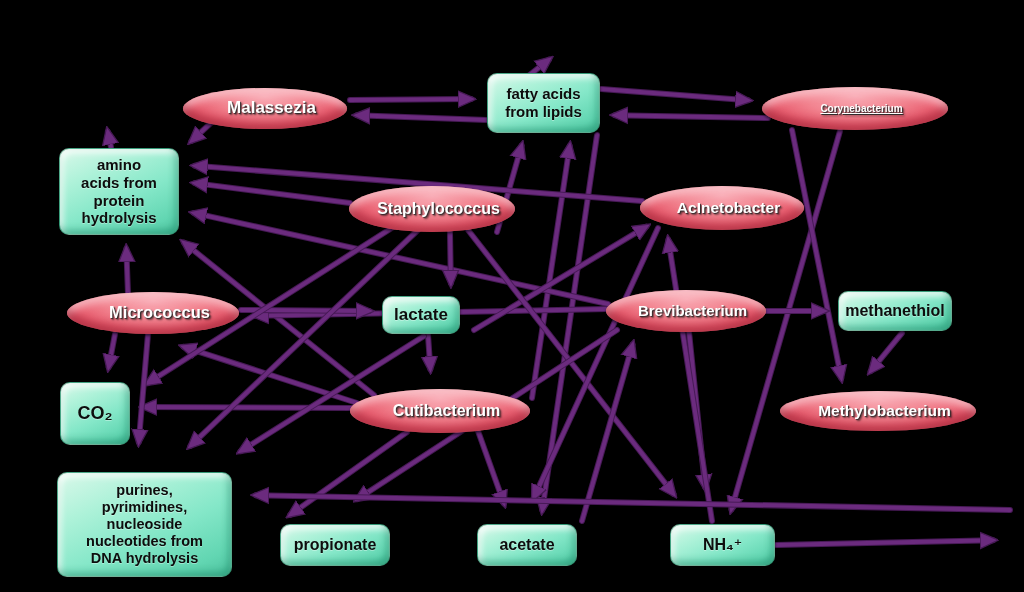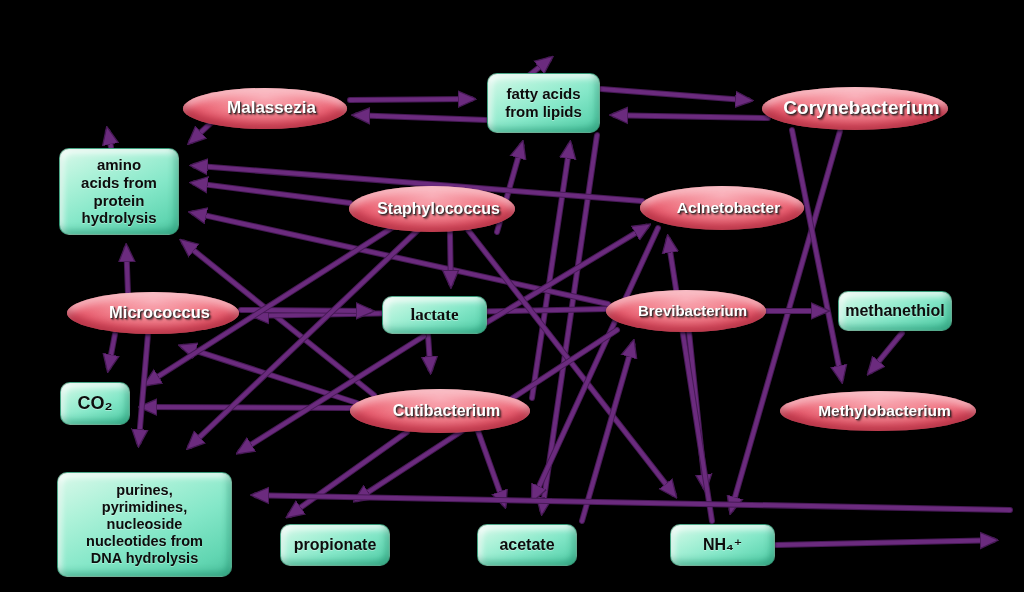--- a/index.html
+++ b/index.html
@@ -219,47 +219,47 @@
       </g>
     </svg>
     <div class="node microbe" style="left: 183px; top: 88px; width: 164px; height: 41px;">
       <span class="lbl" style="font-size: 17px;">Malassezia</span>
     </div>
     <div class="node metabolite" style="left: 487px; top: 73px; width: 113px; height: 60px;">
       <span class="lbl" style="font-size: 15px;">fatty acids
 from lipids</span>
     </div>
     <div class="node microbe" style="left: 762px; top: 87px; width: 186px; height: 43px;">
-      <span class="lbl" style="font-size: 19px;">Corynebacterium</span>
+      <span class="lbl" style="font-size: 10px; text-decoration: underline;">Corynebacterium</span>
     </div>
     <div class="node metabolite" style="left: 59px; top: 148px; width: 120px; height: 87px;">
       <span class="lbl" style="font-size: 15px;">amino
 acids from
 protein
 hydrolysis</span>
     </div>
     <div class="node microbe" style="left: 349px; top: 186px; width: 166px; height: 46px;">
       <span class="lbl" style="font-size: 16px;">Staphylococcus</span>
     </div>
     <div class="node microbe" style="left: 640px; top: 186px; width: 164px; height: 44px;">
       <span class="lbl" style="font-size: 15.5px;">AcInetobacter</span>
     </div>
     <div class="node microbe" style="left: 67px; top: 292px; width: 172px; height: 42px;">
       <span class="lbl" style="font-size: 16.5px;">Micrococcus</span>
     </div>
-    <div class="node metabolite" style="left: 382px; top: 296px; width: 105px; height: 38px; font-family: Liberation Serif, serif;">
+    <div class="node metabolite" style="left: 382px; top: 296px; width: 78px; height: 38px;">
       <span class="lbl" style="font-size: 17px;">lactate</span>
     </div>
     <div class="node microbe" style="left: 606px; top: 290px; width: 160px; height: 42px;">
       <span class="lbl" style="font-size: 15px;">Brevibacterium</span>
     </div>
     <div class="node metabolite" style="left: 838px; top: 291px; width: 114px; height: 40px;">
       <span class="lbl" style="font-size: 16px;">methanethiol</span>
     </div>
-    <div class="node metabolite" style="left: 60px; top: 382px; width: 70px; height: 43px;">
+    <div class="node metabolite" style="left: 60px; top: 382px; width: 70px; height: 63px;">
       <span class="lbl" style="font-size: 18px;">CO₂</span>
     </div>
     <div class="node microbe" style="left: 350px; top: 389px; width: 180px; height: 44px;">
       <span class="lbl" style="font-size: 16px;">Cutibacterium</span>
     </div>
     <div class="node microbe" style="left: 780px; top: 391px; width: 196px; height: 40px;">
       <span class="lbl" style="font-size: 15.5px;">Methylobacterium</span>
     </div>
     <div class="node metabolite" style="left: 280px; top: 524px; width: 110px; height: 42px;">
       <span class="lbl" style="font-size: 16px;">propionate</span>

